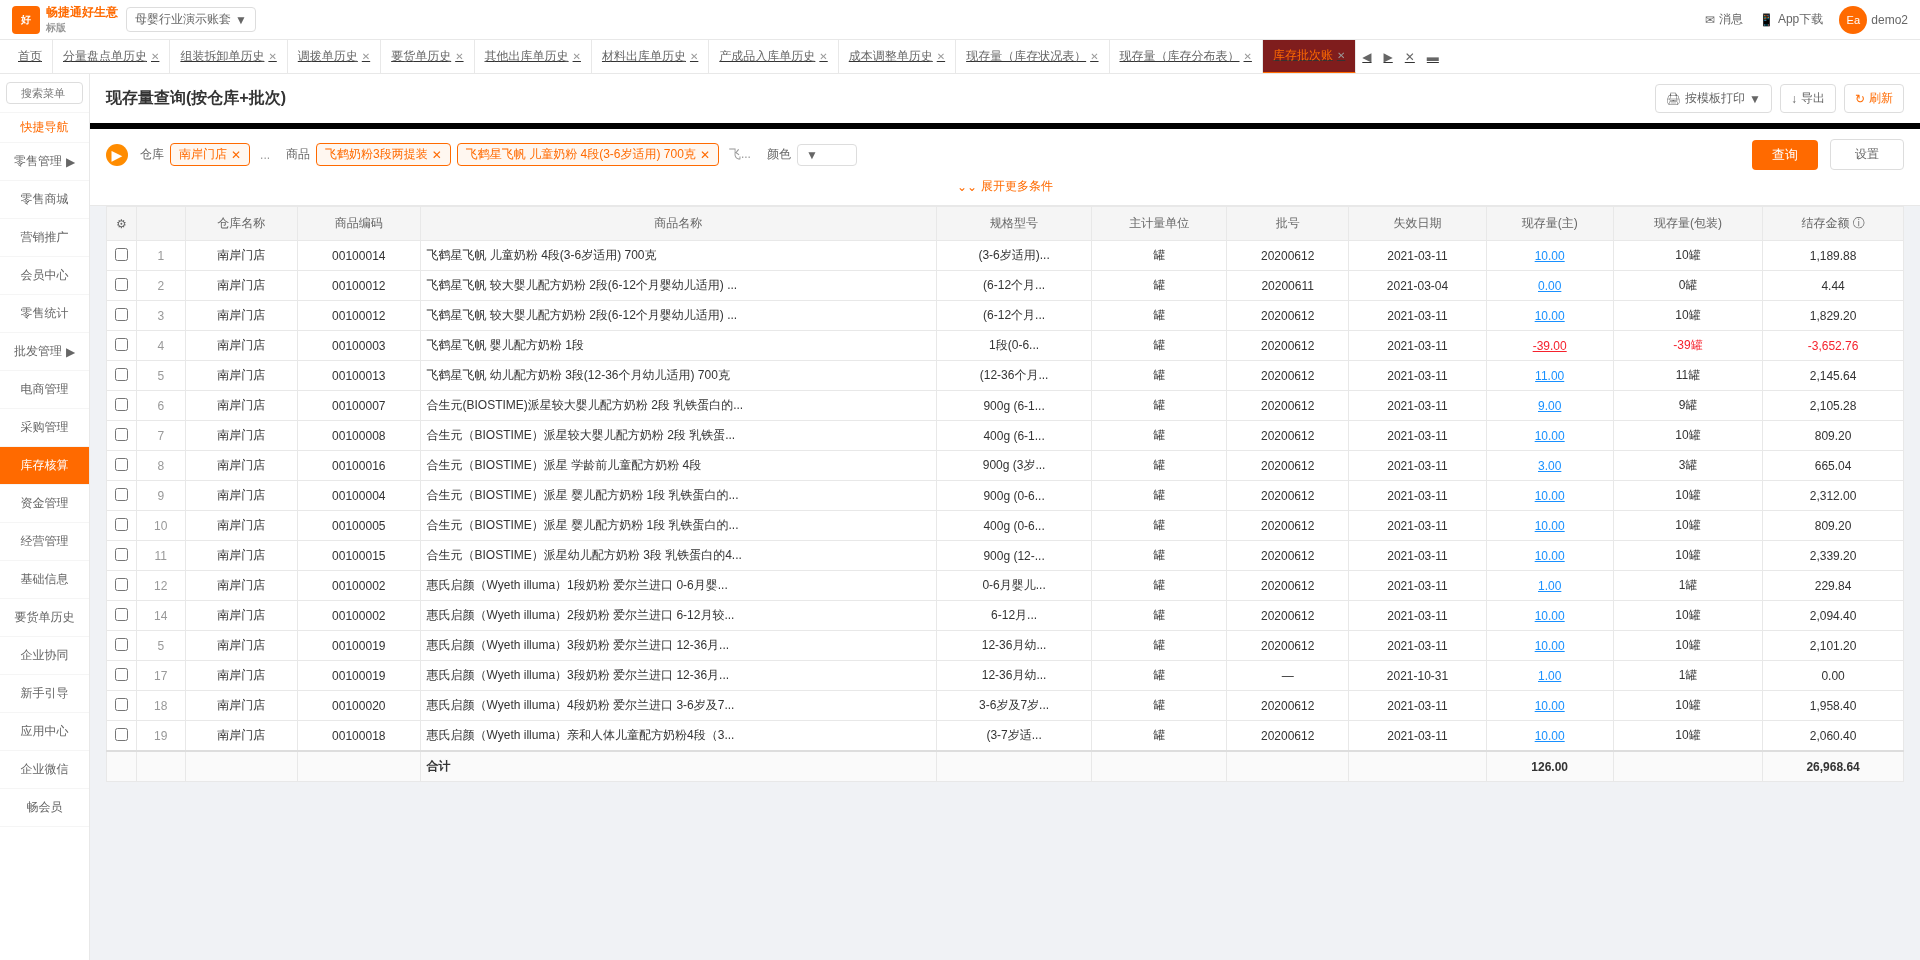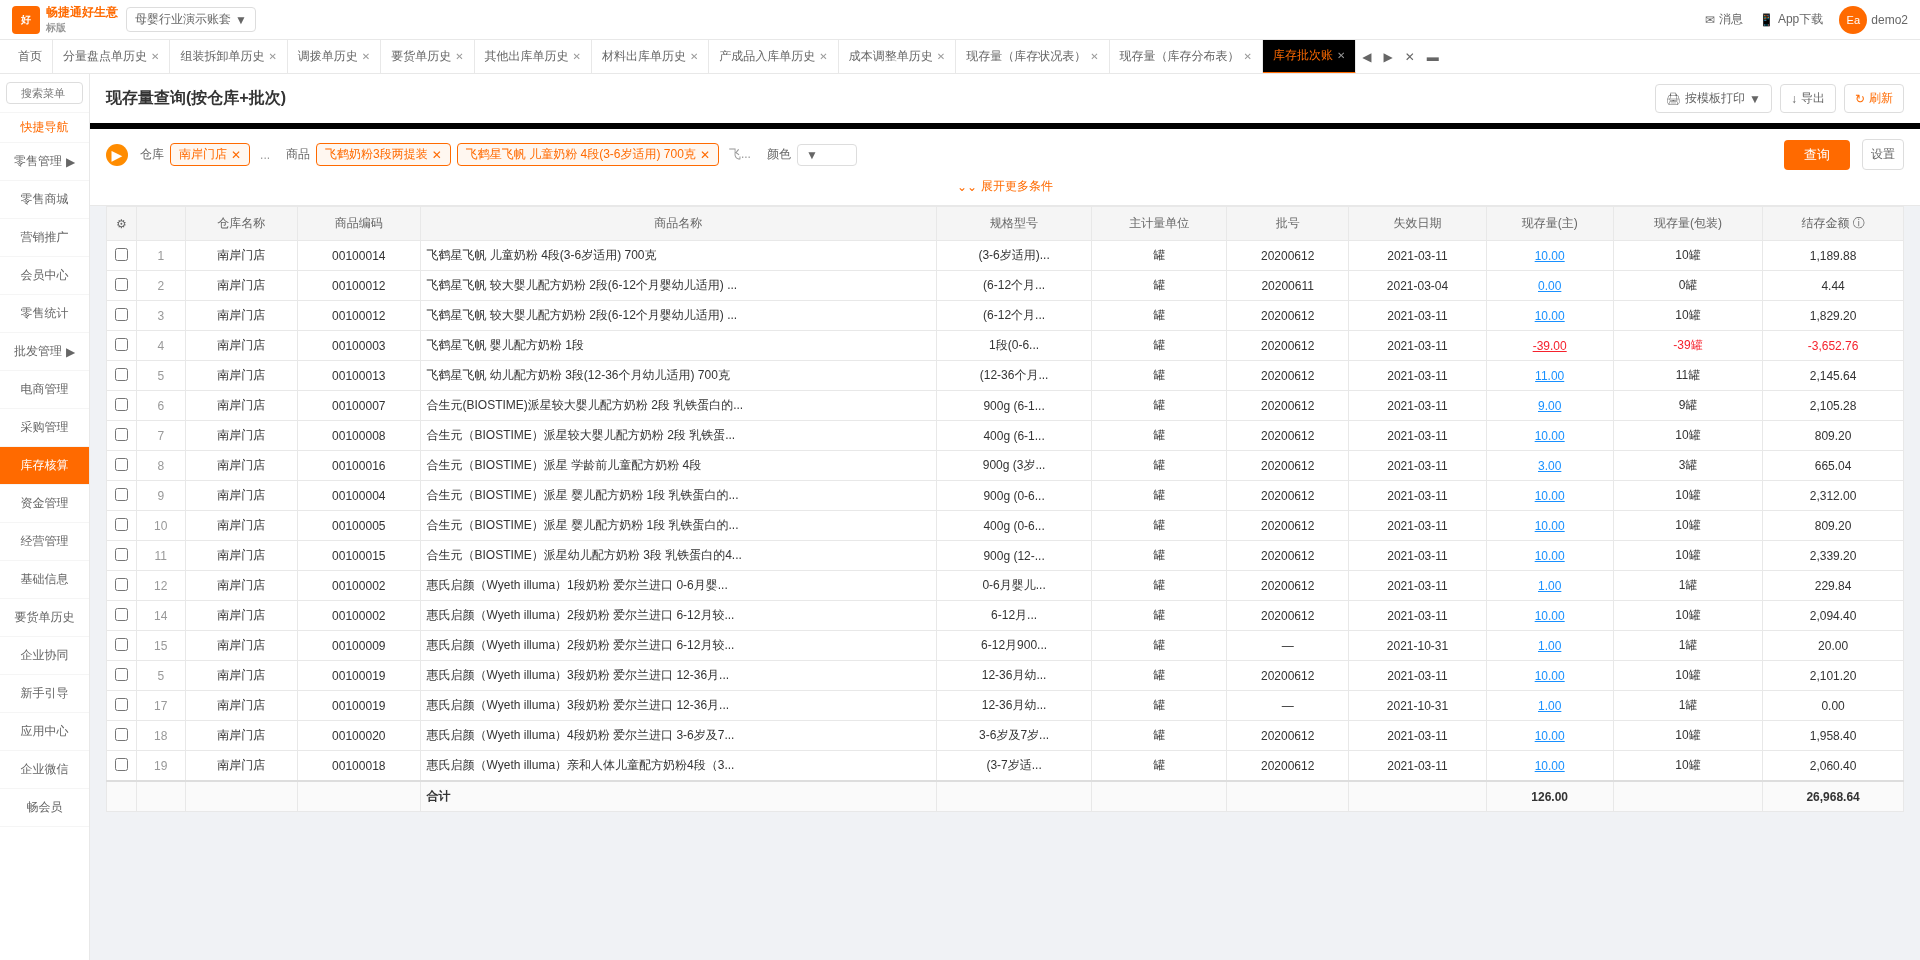--- a/index.html
+++ b/index.html
@@ -9,23 +9,23 @@
     .top-bar { display: flex; align-items: center; background: #fff; height: 40px; padding: 0 12px; border-bottom: 1px solid #e8e8e8; justify-content: space-between; }
     .top-bar-left { display: flex; align-items: center; gap: 8px; }
     .logo-area { display: flex; align-items: center; gap: 6px; color: #ff6a00; font-weight: bold; font-size: 13px; }
     .logo-icon { width: 28px; height: 28px; background: #ff6a00; border-radius: 4px; display: flex; align-items: center; justify-content: center; color: white; font-size: 10px; }
     .store-selector { display: flex; align-items: center; gap: 4px; border: 1px solid #ddd; border-radius: 4px; padding: 3px 8px; cursor: pointer; font-size: 12px; color: #666; }
     .top-bar-right { display: flex; align-items: center; gap: 16px; color: #666; font-size: 12px; }
     .top-right-item { display: flex; align-items: center; gap: 4px; cursor: pointer; }
     .avatar { width: 28px; height: 28px; background: #ff6a00; border-radius: 50%; display: flex; align-items: center; justify-content: center; color: white; font-size: 11px; }
 
     
-    .tab-bar { display: flex; align-items: center; background: #fff; height: 34px; padding: 0 8px; border-bottom: 1px solid #e8e8e8; overflow: hidden; }
+    .tab-bar { display: flex; align-items: center; background: #fff; height: 34px; padding: 0 8px; border-bottom: 1px solid #e8e8e8; overflow: hidden; text-decoration: underline; }
     .tab-item { display: flex; align-items: center; padding: 0 10px; height: 34px; font-size: 12px; color: #666; cursor: pointer; border-right: 1px solid #e8e8e8; white-space: nowrap; gap: 4px; }
-    .tab-item.active { color: #ff6a00; border-bottom: 2px solid #ff6a00; background: #000000; }
+    .tab-item.active { color: #ff6a00; border-bottom: 2px solid #ff6a00; background: #7f1d1d; }
     .tab-close { color: #999; font-size: 10px; cursor: pointer; }
     .tab-nav-btn { padding: 0 6px; cursor: pointer; color: #666; height: 34px; display: flex; align-items: center; }
 
     
     .main-layout { display: flex; height: calc(100vh - 74px); }
 
     
     .sidebar { width: 90px; background: #fff; border-right: 1px solid #e8e8e8; display: flex; flex-direction: column; overflow-y: auto; }
     .sidebar-item { padding: 10px 0; text-align: center; cursor: pointer; color: #666; font-size: 12px; border-bottom: 1px solid #f5f5f5; }
     .sidebar-item.active { background: #ff6a00; color: white; }
@@ -44,21 +44,21 @@
 
     
     .filter-area { background: #fff; padding: 10px 16px; border-bottom: 1px solid #e8e8e8; }
     .filter-row { display: flex; align-items: center; gap: 12px; flex-wrap: wrap; }
     .filter-item { display: flex; align-items: center; gap: 6px; }
     .filter-label { color: #666; font-size: 12px; white-space: nowrap; }
     .filter-tag { display: flex; align-items: center; gap: 4px; background: #fff7f0; border: 1px solid #ff6a00; border-radius: 4px; padding: 2px 8px; font-size: 12px; color: #ff6a00; }
     .filter-expand { color: #ff6a00; cursor: pointer; font-size: 12px; display: flex; align-items: center; gap: 4px; }
     .filter-dots { color: #999; cursor: pointer; padding: 0 4px; }
     .btn-query { background: #ff6a00; color: white; border: none; border-radius: 4px; padding: 6px 20px; cursor: pointer; font-size: 13px; }
-    .btn-settings { background: white; color: #666; border: 1px solid #ddd; border-radius: 4px; padding: 6px 8px; cursor: pointer; font-size: 12px; }
+    .btn-settings { background: white; color: #666; border: 1px solid #ddd; border-radius: 4px; padding: 6px 24px; cursor: pointer; font-size: 12px; }
     .expand-btn { background: #ff8c00; color: white; border: none; border-radius: 50%; width: 22px; height: 22px; cursor: pointer; font-size: 14px; display: flex; align-items: center; justify-content: center; }
     .filter-color-select { display: flex; align-items: center; border: 1px solid #ddd; border-radius: 4px; padding: 3px 8px; font-size: 12px; color: #666; min-width: 60px; cursor: pointer; }
 
     
     .table-container { flex: 1; overflow: auto; padding: 0 16px 16px; }
     table { width: 100%; border-collapse: collapse; background: #fff; margin-top: 0; }
     thead tr { background: #f5f5f5; }
     th { padding: 8px 6px; text-align: center; font-size: 12px; color: #666; border: 1px solid #e8e8e8; white-space: nowrap; font-weight: normal; }
     td { padding: 6px 6px; text-align: center; font-size: 12px; color: #333; border: 1px solid #e8e8e8; white-space: nowrap; }
     .td-left { text-align: left; }
@@ -455,34 +455,20 @@
     <td>6-12月...</td>
     <td>罐</td>
     <td>20200612</td>
     <td>2021-03-11</td>
     <td class="td-link">10.00</td>
     <td class="">10罐</td>
     <td class="">2,094.40</td>
   </tr>
             <tr>
     <td><input type="checkbox" style=""></td>
-    <td class="row-num">15</td>
-    <td>南岸门店</td>
-    <td>00100009</td>
-    <td class="td-left" style="max-width:280px;overflow:hidden;text-overflow:ellipsis;">惠氏启颜（Wyeth illuma）2段奶粉 爱尔兰进口 6-12月较...</td>
-    <td>6-12月900...</td>
-    <td>罐</td>
-    <td>—</td>
-    <td>2021-10-31</td>
-    <td class="td-link">1.00</td>
-    <td class="">1罐</td>
-    <td class="">20.00</td>
-  </tr>
-            <tr>
-    <td><input type="checkbox" style=""></td>
     <td class="row-num">5</td>
     <td>南岸门店</td>
     <td>00100019</td>
     <td class="td-left" style="max-width:280px;overflow:hidden;text-overflow:ellipsis;">惠氏启颜（Wyeth illuma）3段奶粉 爱尔兰进口 12-36月...</td>
     <td>12-36月幼...</td>
     <td>罐</td>
     <td>20200612</td>
     <td>2021-03-11</td>
     <td class="td-link">10.00</td>
     <td class="">10罐</td>

